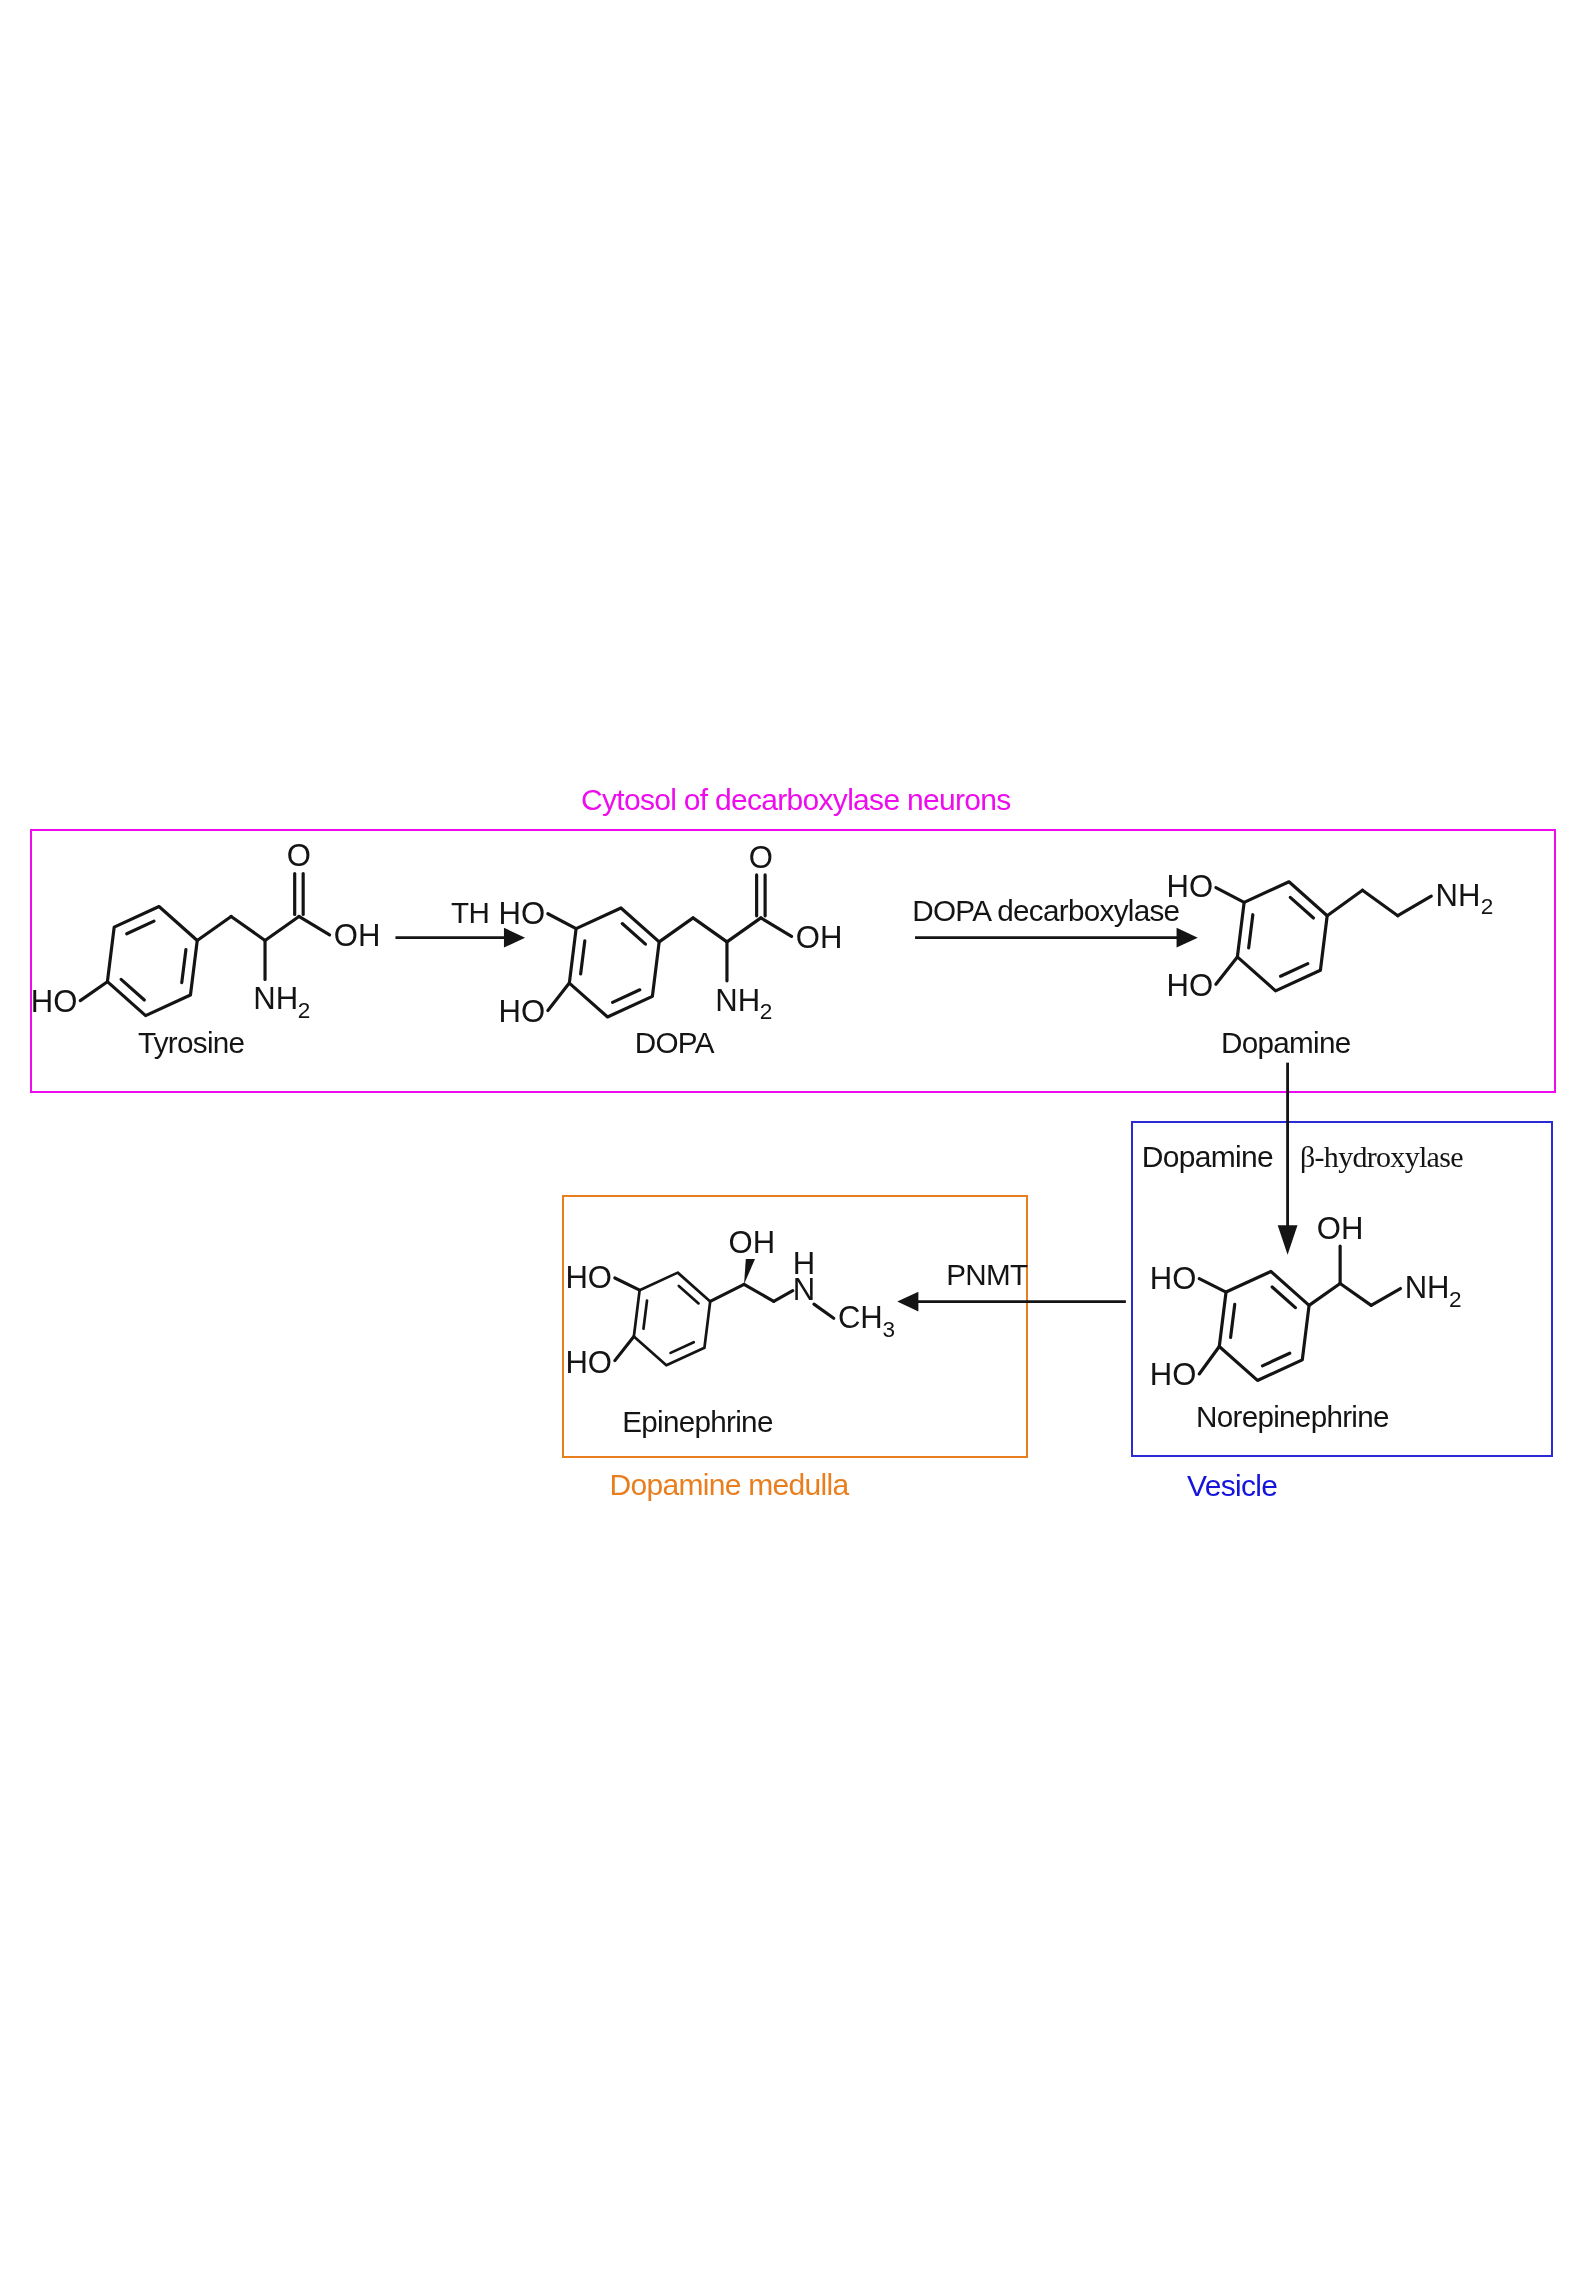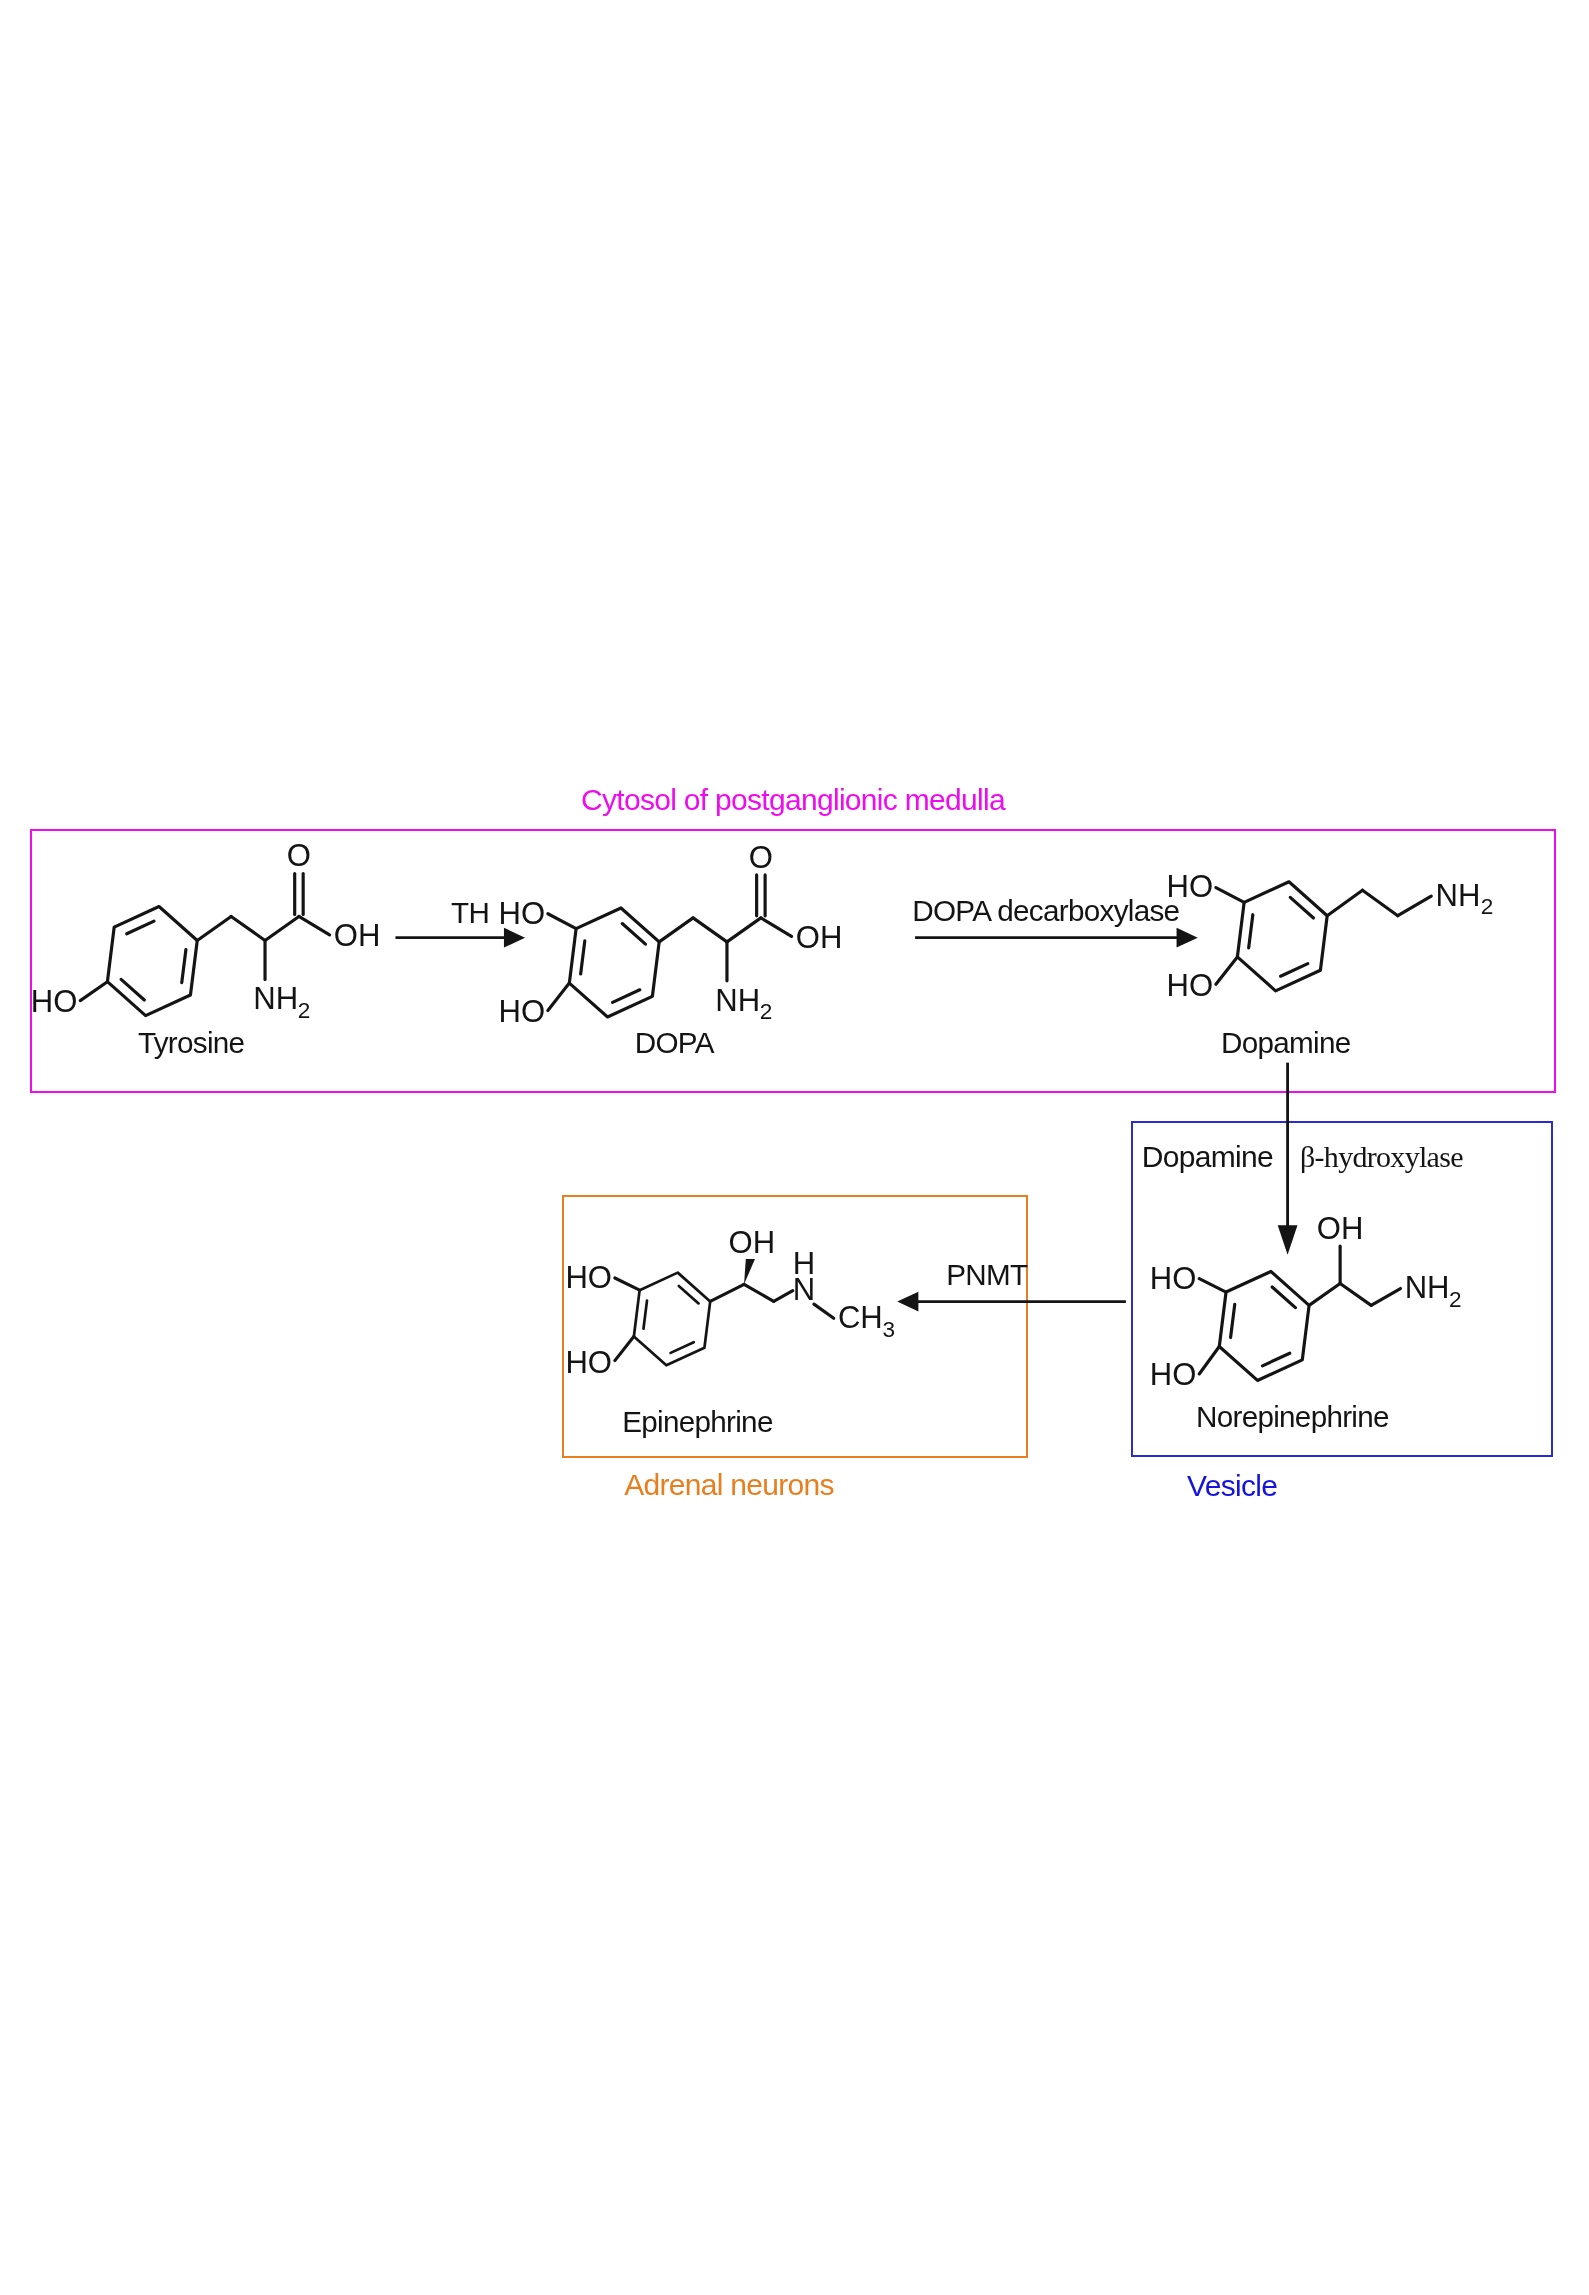--- a/index.html
+++ b/index.html
@@ -45,23 +45,23 @@
     </g>
   </defs>
 </svg>
 
 <div class="canvas">
 
   <div class="box box-cytosol"></div>
   <div class="box box-vesicle"></div>
   <div class="box box-adrenal"></div>
 
-  <div class="rlabel lbl-cytosol">Cytosol of postganglionic medulla</div>
+  <div class="rlabel lbl-cytosol">Cytosol of decarboxylase neurons</div>
   <div class="rlabel lbl-vesicle">Vesicle</div>
-  <div class="rlabel lbl-adrenal">Adrenal neurons</div>
+  <div class="rlabel lbl-adrenal">Dopamine medulla</div>
 
   <div class="dbh dbh-left">Dopamine</div>
   <div class="dbh dbh-right">β-hydroxylase</div>
 
   <svg class="mol" style="left:32px;top:841px" width="396" height="226" viewBox="0 0 560 320">
     <g transform="translate(170,170)">
         <use href="#ringA"></use>
       </g>
     <g>
       <line class="bond" x1="106.4" y1="199.2" x2="68" y2="226"></line>

